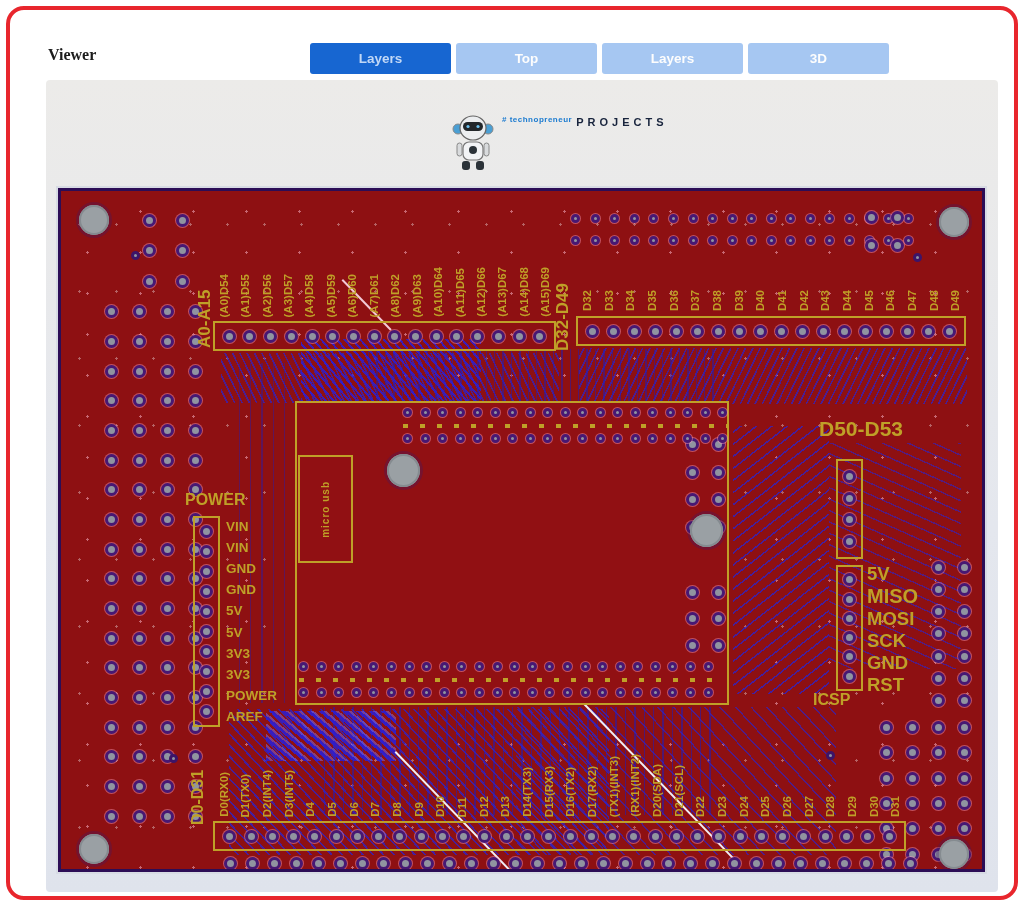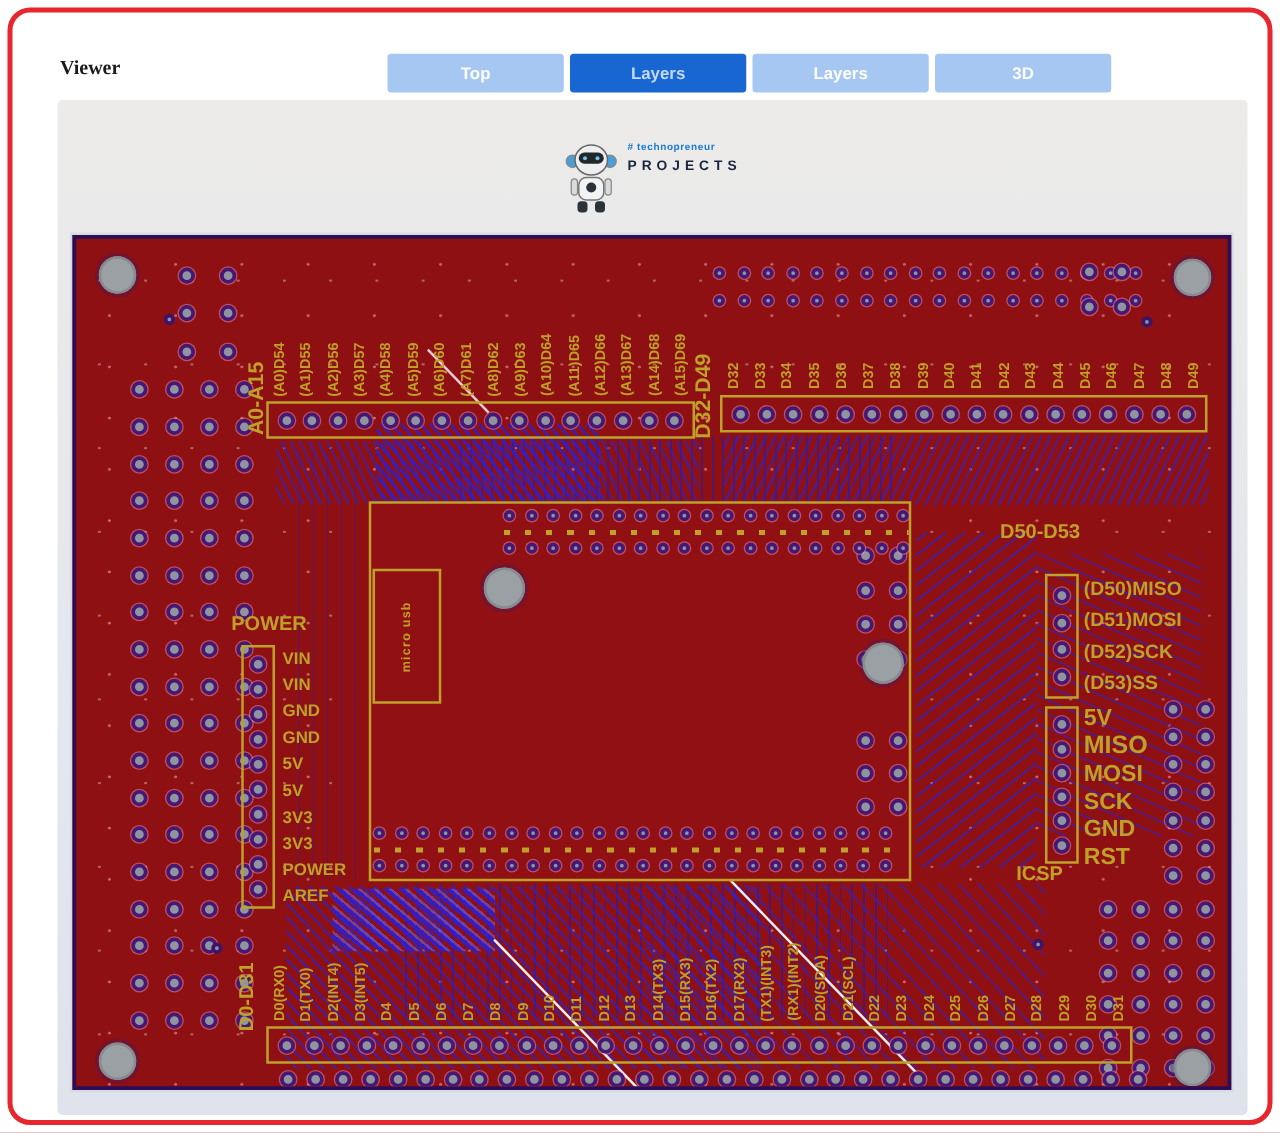--- a/index.html
+++ b/index.html
@@ -15,21 +15,21 @@
   .page-title{position:absolute;left:38px;top:36px;font:bold 16px "Liberation Serif",serif;color:#1c1c1c}
   .tabbar{position:absolute;left:300px;top:33px;display:flex;gap:5px}
   .tab{width:141px;height:31px;border:none;border-radius:3px;background:#a6c7f2;color:#fdfdfd;
     font:600 13.5px "Liberation Sans",sans-serif;cursor:pointer;display:flex;align-items:center;justify-content:center}
   .tab.active{background:#1766d1;color:#c2d8f6}
   .panel{position:absolute;left:36px;top:70px;width:952px;height:812px;border-radius:4px;
     background:linear-gradient(180deg,#ecebe9 0%,#e4e7ee 55%,#dfe3ec 100%)}
 
   
   .logo{position:absolute;left:404px;top:33px;display:flex;align-items:flex-start;gap:6px}
-  .logo .words{display:flex;flex-direction:column;align-items:flex-start}
+  .logo .words{display:flex;align-items:center}
   .logo .tagline{font:bold 8px "Liberation Sans",sans-serif;color:#1b7bd0;letter-spacing:.5px;margin-bottom:2px;margin-right:4px}
   .logo .boxes{display:flex;align-items:stretch}
   .logo .the{background:#f7941e;color:#fff;font:bold 14px "Liberation Sans",sans-serif;
     padding:3px 7px;display:flex;align-items:center}
   .logo .eng{background:linear-gradient(180deg,#3ab4e8,#1580c4);color:#fff;font:bold 13px "Liberation Sans",sans-serif;
     letter-spacing:2.5px;padding:3px 9px;border:2px solid #fff;box-shadow:0 0 0 1px #aac4d4;display:flex;align-items:center}
   .logo .projects{font:bold 11px "Liberation Sans",sans-serif;color:#18243d;letter-spacing:4px;margin-top:3px;margin-right:2px}
 
   
   .board{position:absolute;left:12px;top:108px;width:927px;height:684px;background:var(--board);
@@ -87,22 +87,22 @@
   .tr-w3{left:282px;top:88px;width:70px;height:2px;background:#f3c9d6;transform:rotate(46deg);transform-origin:left top}
 </style>
 </head>
 <body>
 
 <div class="frame">
 
   <div class="page-title">Viewer</div>
 
   <div class="tabbar">
+    <button class="tab active">Layers</button>
     <button class="tab">Top</button>
-    <button class="tab active">Layers</button>
     <button class="tab">Layers</button>
     <button class="tab">3D</button>
   </div>
 
   <div class="panel">
 
     <div class="logo">
       <svg width="46" height="60" viewBox="0 0 46 60">
         <circle cx="8" cy="16" r="5" fill="#4a9fd4" stroke="#888" stroke-width="1"></circle>
         <circle cx="38" cy="16" r="5" fill="#4a9fd4" stroke="#888" stroke-width="1"></circle>
@@ -583,33 +583,26 @@
           <div class="pad"></div>
           <div class="pad"></div>
           <div class="pad"></div>
           <div class="pad"></div>
           <div class="pad"></div>
           <div class="pad"></div>
         </div>
       <div class="hole" style="left:326px;top:263px;width:33px;height:33px"></div>
       <div class="hole" style="left:629px;top:323px;width:33px;height:33px"></div>
 
-      <div class="silk-title" style="left:739px;top:226px;font-size:16px">D50-D53</div>
+      <div class="silk-title" style="left:758px;top:226px;font-size:21px">D50-D53</div>
       <div class="strip v" style="left:775px;top:268px;width:27px;height:100px">
           <div class="pad"></div>
           <div class="pad"></div>
           <div class="pad"></div>
           <div class="pad"></div>
-        </div>
-      <div class="hlabels" style="left:806px;top:268px;height:100px">
-
-      <span class="pin-label" style="font-size:15.5px">(D50)MISO</span>
-          <span class="pin-label" style="font-size:15.5px">(D51)MOSI</span>
-          <span class="pin-label" style="font-size:15.5px">(D52)SCK</span>
-          <span class="pin-label" style="font-size:15.5px">(D53)SS</span>
         </div>
 
       <div class="strip v" style="left:775px;top:374px;width:27px;height:126px">
           <div class="pad"></div>
           <div class="pad"></div>
           <div class="pad"></div>
           <div class="pad"></div>
           <div class="pad"></div>
           <div class="pad"></div>
         </div>

